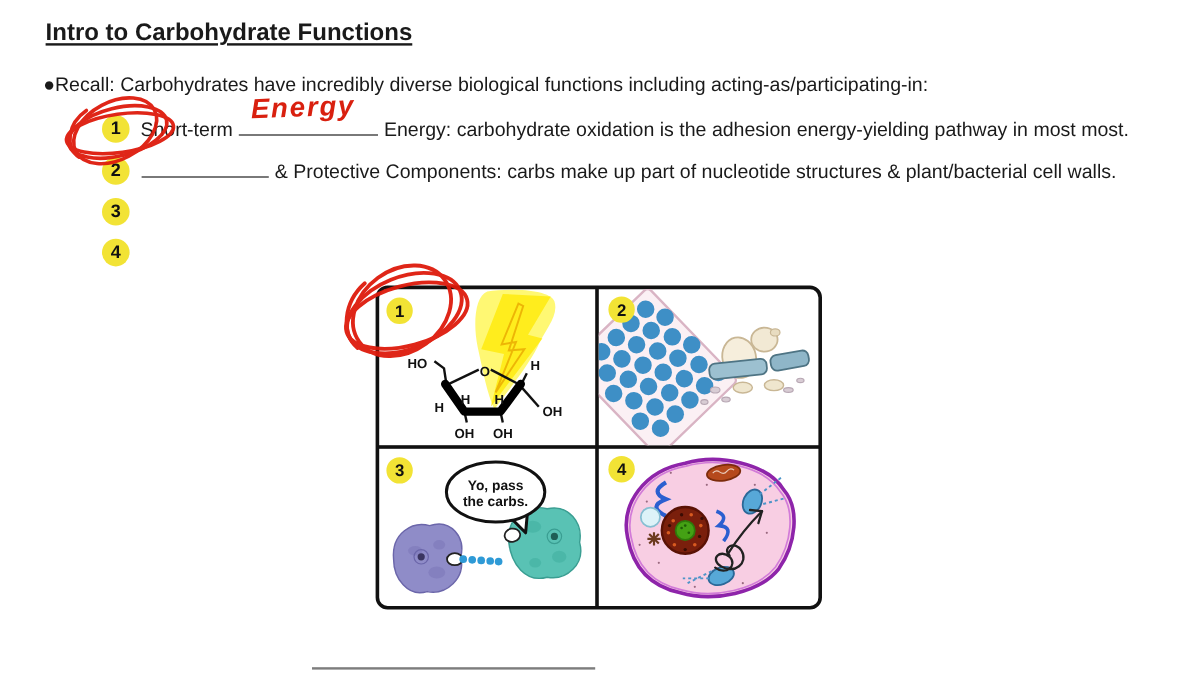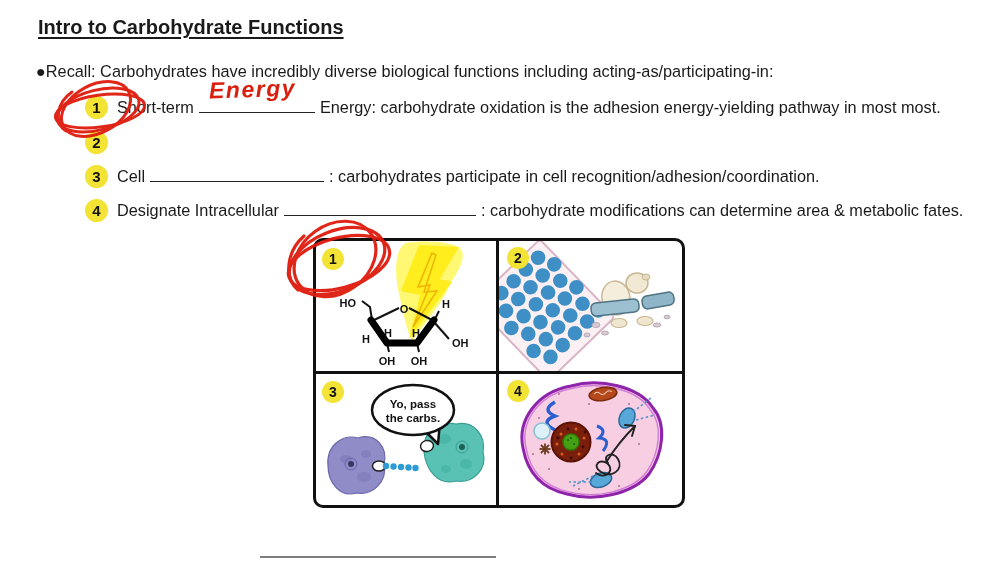--- a/index.html
+++ b/index.html
@@ -61,34 +61,31 @@
 
 <div class="row" id="row1">
   <div class="badge">1</div>
   <span class="rowtext">
     <span class="it">Short-term</span><span class="blank b1"><span class="hand">Energy</span></span><span class="it">Energy</span><span>: carbohydrate oxidation is the adhesion </span><span class="it">energy-yielding</span><span> pathway in most most.</span>
   </span>
 </div>
 
 <div class="row" id="row2">
   <div class="badge">2</div>
+  <span class="rowtext">
+    <span class="blank b2"></span><span class="it">&amp; Protective Components</span><span>: carbs make up part of nucleotide structures &amp; plant/bacterial cell walls.</span>
+  </span>
 </div>
 
 <div class="row" id="row3">
   <div class="badge">3</div>
-  <span class="rowtext">
-    <span class="it">Cell</span><span class="blank b3"></span><span>: carbohydrates participate in cell recognition/adhesion/coordination.</span>
-  </span>
 </div>
 
 <div class="row" id="row4">
   <div class="badge">4</div>
-  <span class="rowtext">
-    <span class="it">Designate Intracellular</span><span class="blank b4"></span><span>: carbohydrate modifications can determine area &amp; metabolic fates.</span>
-  </span>
 </div>
 
 <div id="figure">
   <div class="gridbox"></div>
   <div class="vdiv"></div>
   <div class="hdiv"></div>
 
   <svg class="panel" id="p1" width="180" height="130" viewBox="0 0 180 130">
     <path d="M90,2 C108,-1 142,0 146,10 C150,22 138,34 132,48 C124,64 108,84 96,100 C90,88 86,66 82,48 C78,28 80,6 90,2 Z" fill="#FFF200" opacity="0.55"></path>
     <path d="M103,4 L143,6 L124,38 L136,41 L93,98 L104,54 L85,50 Z" fill="#FFEA00" opacity="0.75"></path>

